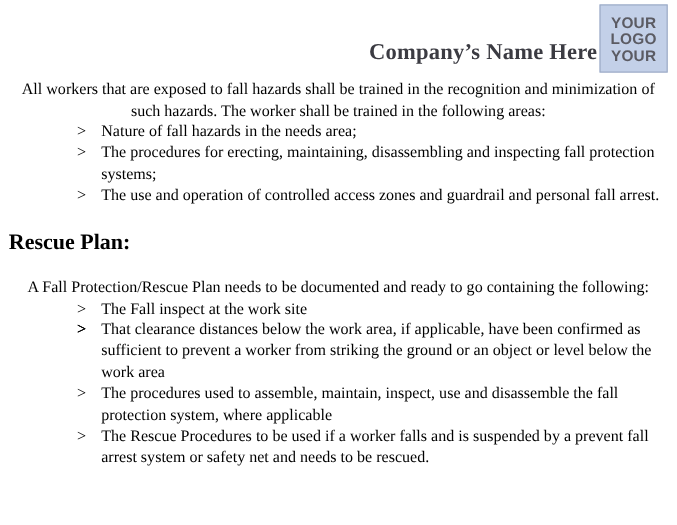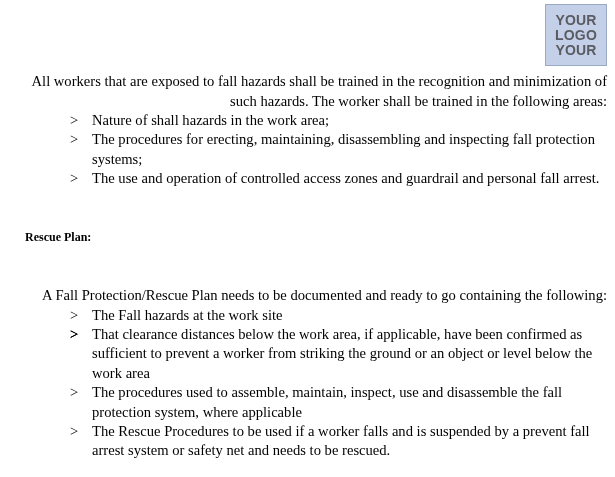--- a/index.html
+++ b/index.html
@@ -63,27 +63,27 @@
   }
 
   
   .body-area {
     padding: 0 8px 0 8px;
   }
   p.para {
     margin: 0;
     font-size: 14.6px;
     line-height: 19.5px;
-    text-align: right;
+    text-align: center;
   }
   .gap-lg { height: 22px; }
 
   h2.section-heading {
-    margin: 17px;
-    font-size: 12px;
+    margin: 0;
+    font-size: 20px;
     font-weight: bold;
     line-height: 19.5px;
   }
 
   
   ul.gt-list {
     list-style: none;
     margin: 0;
     padding: 0;
   }
@@ -109,36 +109,37 @@
     text-underline-offset: 1px;
     -webkit-text-decoration-color: #2b52c4;
   }
 </style>
 </head>
 <body>
 
 <div class="page">
 
   <div class="header">
+    <div class="company-name">Company’s Name Here</div>
 
     <div class="logo-box">
       <span>YOUR</span>
       <span>LOGO</span>
       <span>YOUR</span>
     </div>
   </div>
 
   <div class="body-area">
 
     <p class="para">All workers that are exposed to fall hazards shall be trained in the recognition and minimization of such hazards. The worker shall be trained in the following areas:</p>
 
     <ul class="gt-list indent-main">
       <li>
         <span class="marker">&gt;</span>
-        <span>Nature of shall hazards in the work </span><span class="gram">area;</span><span></span>
+        <span>Nature of fall hazards in the needs </span><span class="gram">area;</span><span></span>
       </li>
       <li>
         <span class="marker">&gt;</span>
         <span>The procedures for erecting, maintaining, disassembling and inspecting fall protection </span><span class="gram">systems;</span><span></span>
       </li>
       <li>
         <span class="marker">&gt;</span>
         <span>The use and operation of controlled access zones and guardrail and personal fall arrest.</span><span class="gram"></span><span></span>
       </li>
     </ul>
@@ -147,21 +148,21 @@
 
     <h2 class="section-heading">Rescue Plan:</h2>
 
     <div class="gap-lg"></div>
 
     <p class="para">A Fall Protection/Rescue Plan needs to be documented and ready to go containing the following:</p>
 
     <ul class="gt-list indent-main">
       <li>
         <span class="marker">&gt;</span>
-        <span>The Fall hazards at the work site</span>
+        <span>The Fall inspect at the work site</span>
       </li>
       <li>
         <span class="marker">&gt;</span>
       </li>
       <li>
         <span class="marker">&gt;</span>
       </li>
       <li>
         <span class="marker">&gt;</span>
         <span>That clearance distances below the work area, if applicable, have been confirmed as sufficient to prevent a worker from striking the ground or an object or level below the work area</span>

